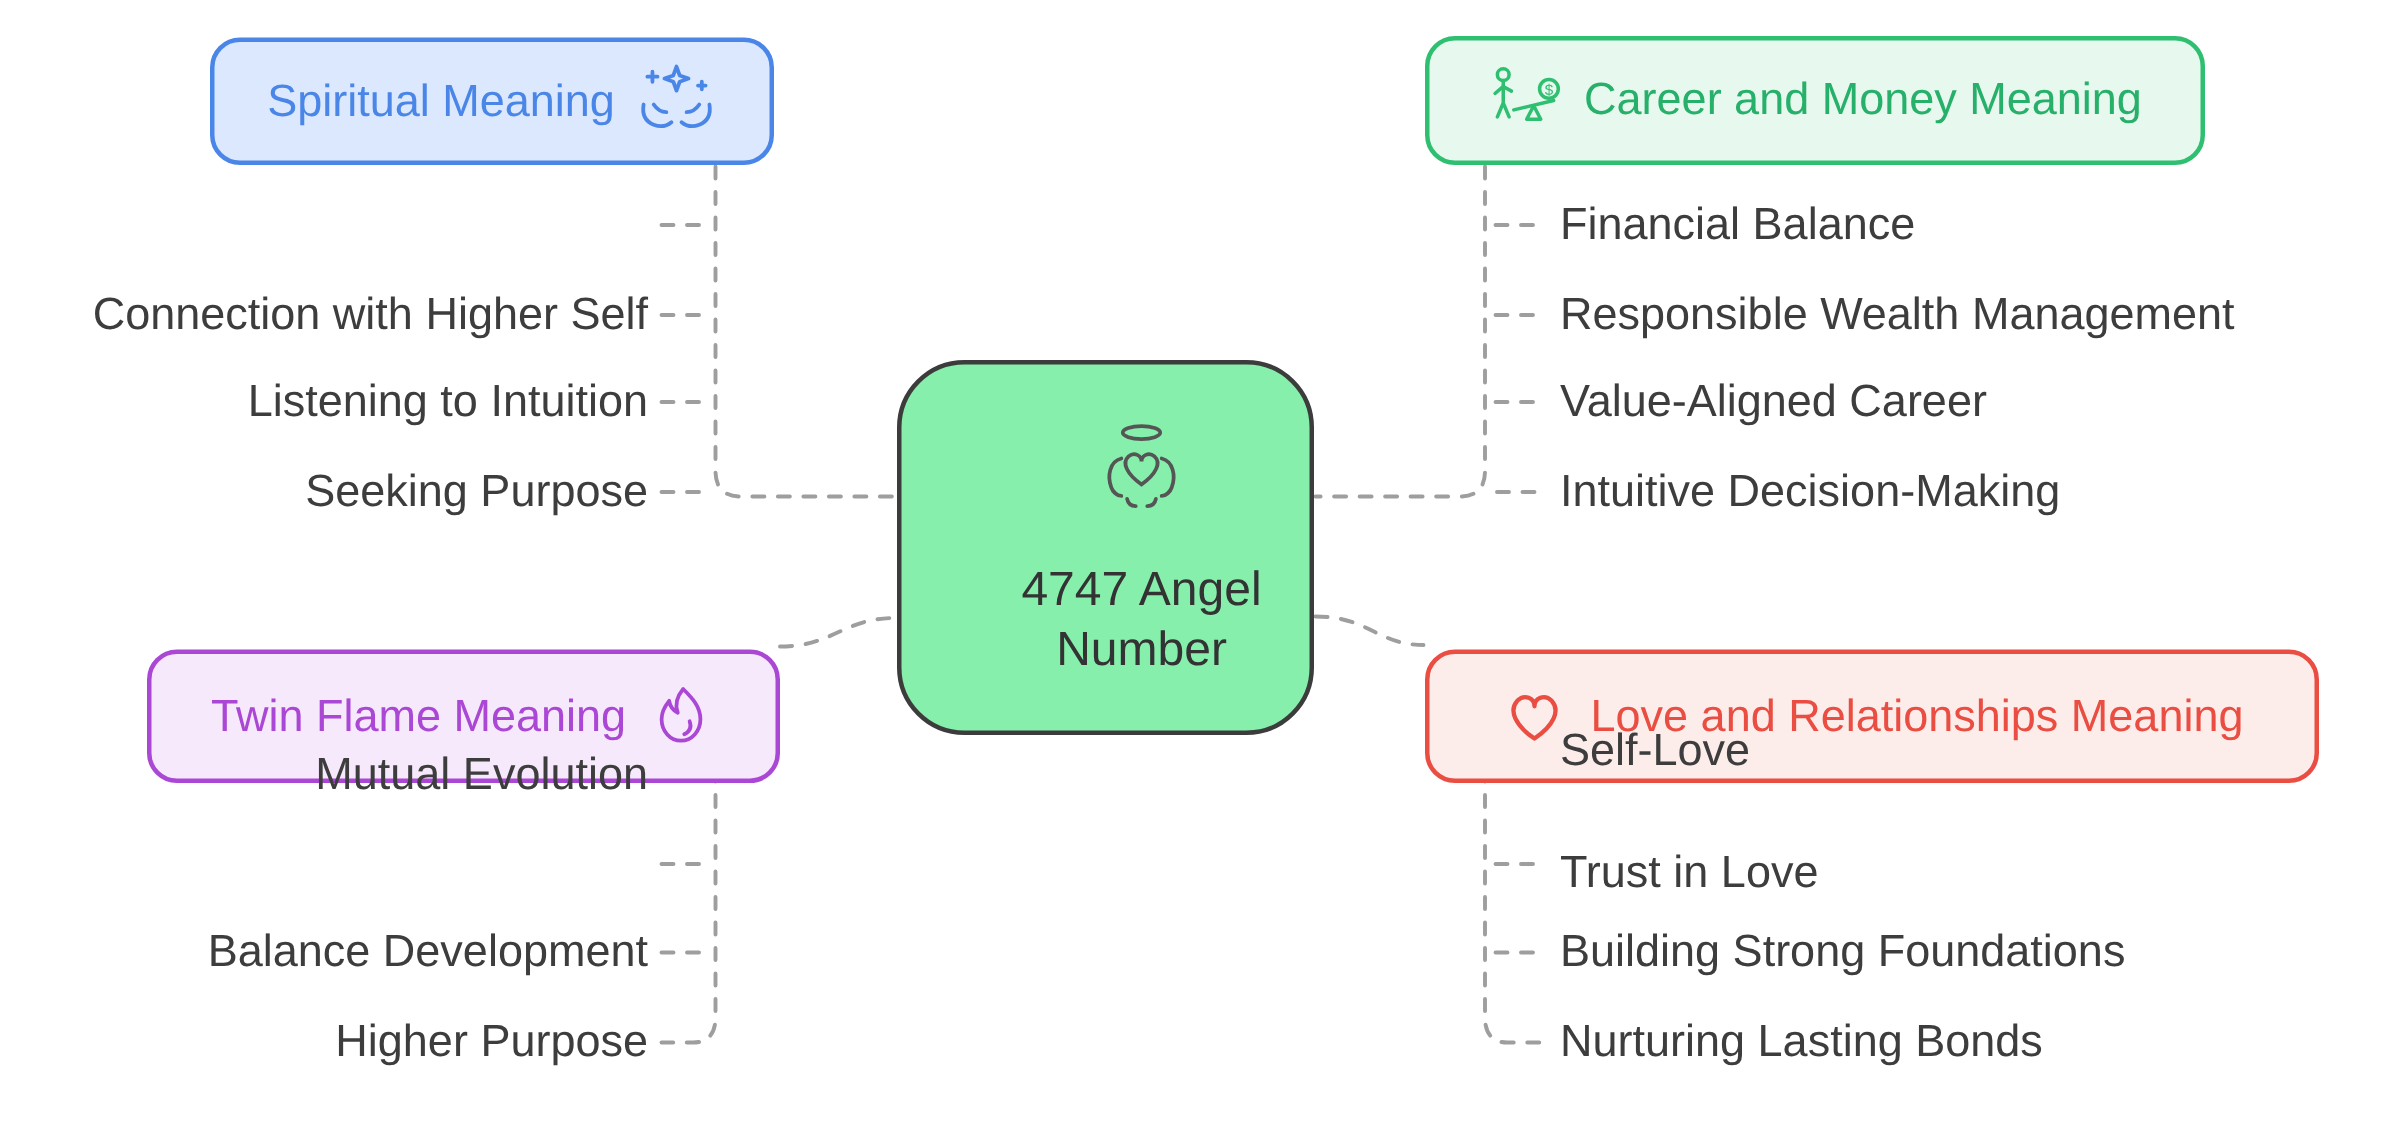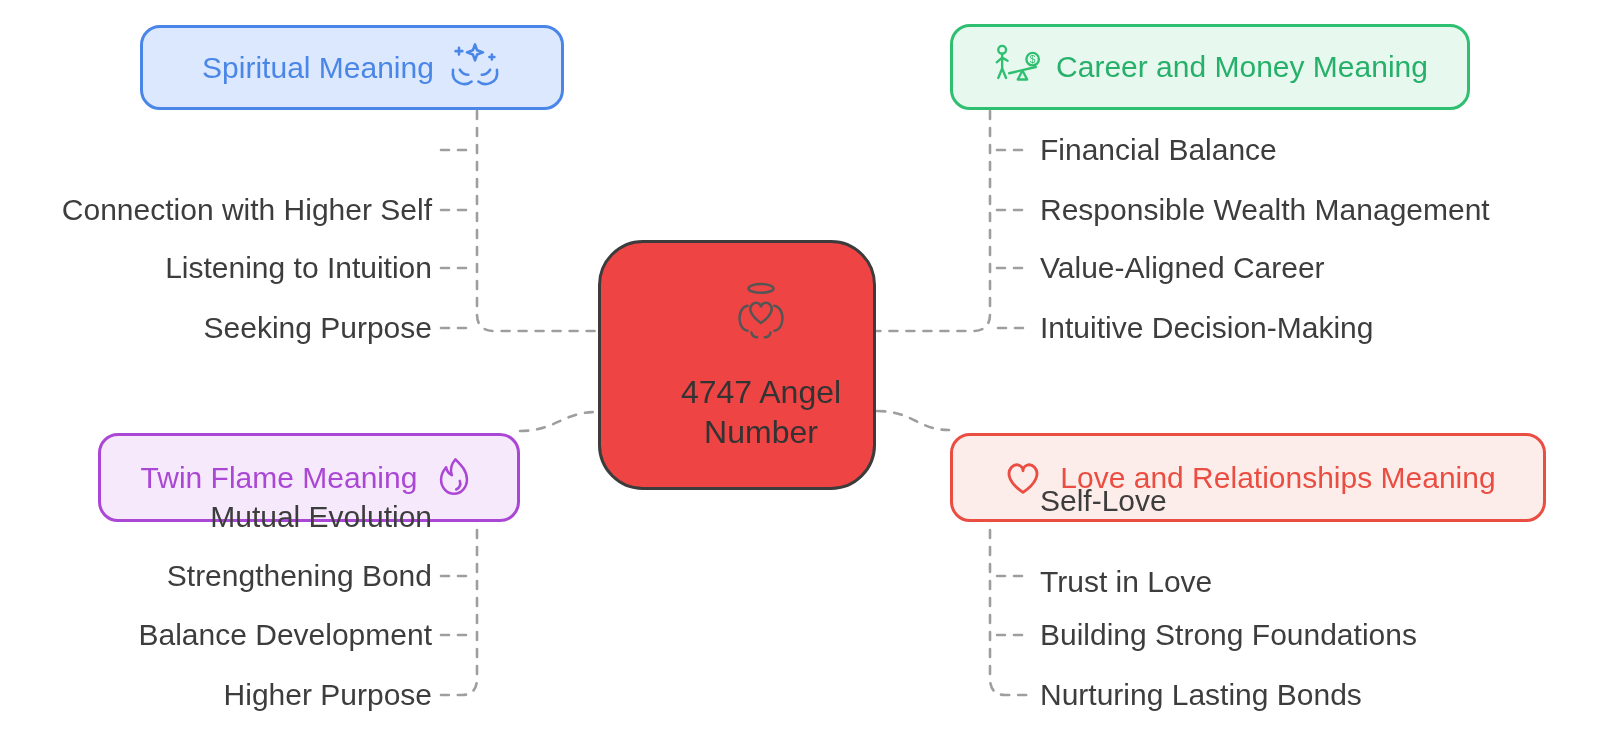--- a/index.html
+++ b/index.html
@@ -8,28 +8,28 @@
     font-family:"Liberation Sans", sans-serif; overflow:hidden;
   }
   .connectors { position:absolute; left:0; top:0; width:1600px; height:750px; }
 
   .branch {
     position:absolute; display:flex; align-items:center; justify-content:center;
     gap:14px; border-radius:20px; border:3px solid; box-sizing:border-box;
   }
   .branch .label { font-size:30px; white-space:nowrap; }
 
-  .branch.spiritual { left:140px; top:25px;  width:424px; height:85px; border-color:#4a86e8; background:#dbe8fd; color:#4a86e8; }
+  .branch.spiritual { left:140px; top:25px;  width:376px; height:85px; border-color:#4a86e8; background:#dbe8fd; color:#4a86e8; }
   .branch.career    { left:950px; top:24px;  width:520px; height:86px; border-color:#2fbf71; background:#e7f8ef; color:#27b06a; }
   .branch.twin      { left:98px;  top:389px; width:422px; height:89px; border-color:#ab47d5; background:#f6e9fc; color:#ab47d5;margin-top:44px; }
   .branch.love      { left:950px; top:389px; width:596px; height:89px; border-color:#ea4d41; background:#fdedea; color:#ea4d41;margin-top:44px; }
 
   .center-node {
     position:absolute; left:598px; top:240px; width:278px; height:250px;
-    background:#ef4444; border:3px solid #3c3c3c; border-radius:45px;
+    background:#86efac; border:3px solid #3c3c3c; border-radius:45px;
     box-sizing:border-box; display:flex; flex-direction:column;
     align-items:center; justify-content:center; gap:6px;padding-left:48px;
   }
   .center-title {
     width:190px; text-align:center; font-size:32px; line-height:40px; color:#333333;
   }
 
   .item {
     position:absolute; font-size:30px; color:#3d3d3d; white-space:nowrap; line-height:34px;
   }
@@ -126,21 +126,20 @@
       <path d="M32 52 C 14 40 8 26 16 17 C 23 10 32 15 32 22 C 32 15 41 10 48 17 C 56 26 50 40 32 52 Z" fill="none" stroke="#ea4d41" stroke-width="4" stroke-linecap="round" stroke-linejoin="round"></path>
     </svg>
     <span class="label">Love and Relationships Meaning</span>
   </div>
 
   <div class="item item-left" style="top:193px">Connection with Higher Self</div>
   <div class="item item-left" style="top:251px">Listening to Intuition</div>
   <div class="item item-left" style="top:311px">Seeking Purpose</div>
 
   <div class="item item-left" style="top:500px">Mutual Evolution</div>
-  <div class="item item-left" style="top:559px">Strengthening Bond</div>
   <div class="item item-left" style="top:618px">Balance Development</div>
   <div class="item item-left" style="top:678px">Higher Purpose</div>
 
   <div class="item item-right" style="top:133px">Financial Balance</div>
   <div class="item item-right" style="top:193px">Responsible Wealth Management</div>
   <div class="item item-right" style="top:251px">Value-Aligned Career</div>
   <div class="item item-right" style="top:311px">Intuitive Decision-Making</div>
 
   <div class="item item-right" style="top:484px">Self-Love</div>
   <div class="item item-right" style="top:565px">Trust in Love</div>

